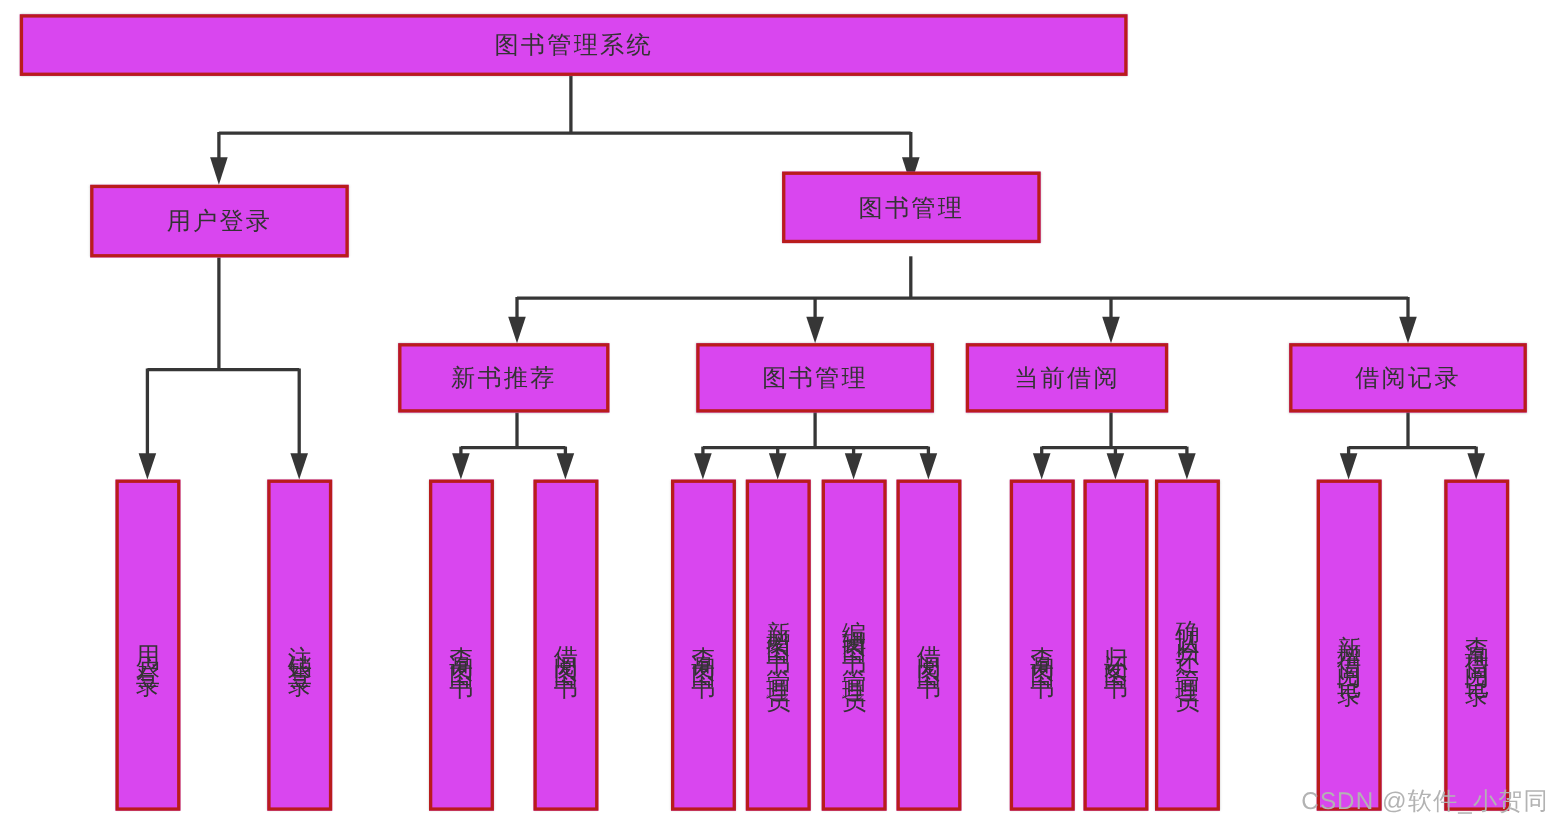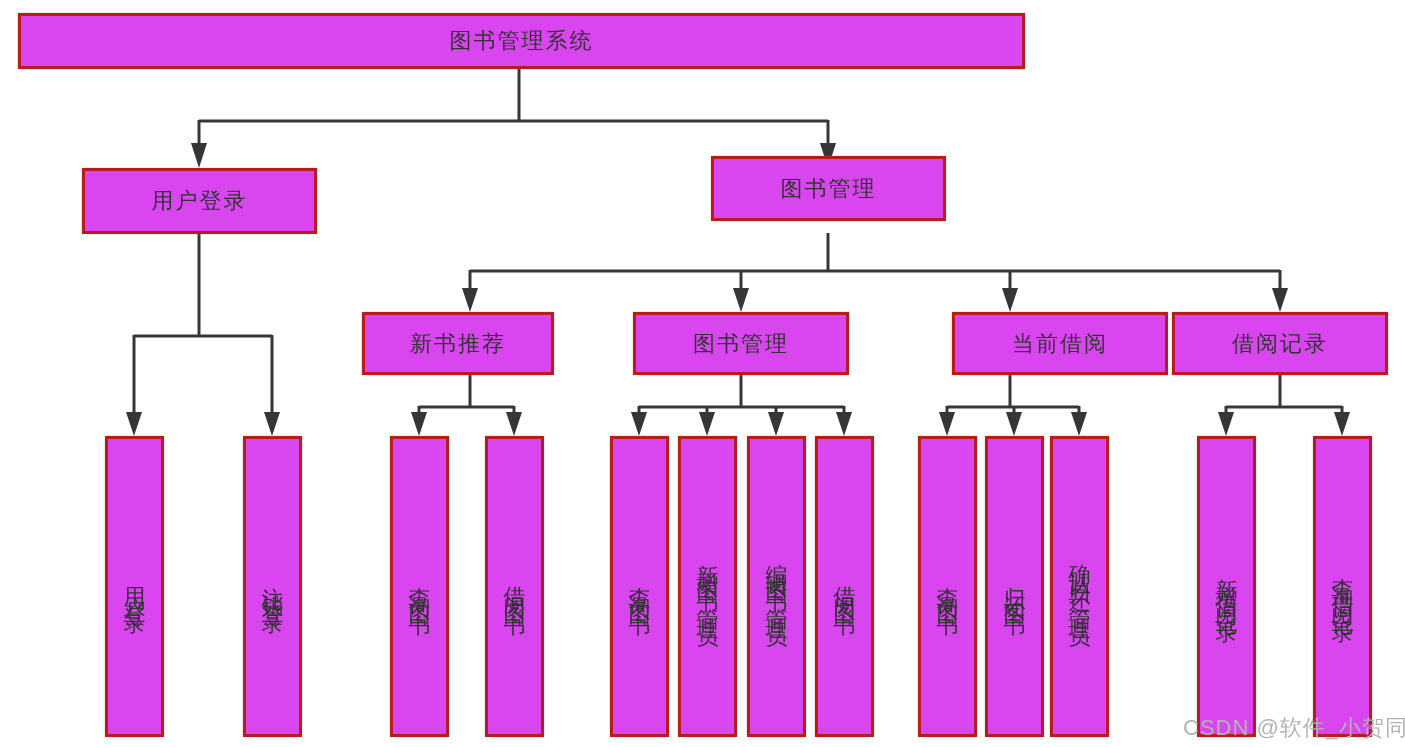--- a/index.html
+++ b/index.html
@@ -130,21 +130,21 @@
     </g>
   </svg>
 
   <div class="node h-node root-node" style="left:18px; top:13px; width:1007px; height:56px;">图书管理系统</div>
 
   <div class="node h-node" style="left:82px; top:168px; width:235px; height:66px;">用户登录</div>
   <div class="node h-node" style="left:711px; top:156px; width:235px; height:65px;">图书管理</div>
 
   <div class="node h-node" style="left:362px; top:312px; width:192px; height:63px;">新书推荐</div>
   <div class="node h-node" style="left:633px; top:312px; width:216px; height:63px;">图书管理</div>
-  <div class="node h-node" style="left:952px; top:312px; width:216px; height:63px;">当前借阅</div>
+  <div class="node h-node" style="left:878px; top:312px; width:184px; height:63px;">当前借阅</div>
   <div class="node h-node" style="left:1172px; top:312px; width:216px; height:63px;">借阅记录</div>
 
   <div class="node v-node" style="left:105px; top:436px; width:59px; height:301px;">用户登录</div>
   <div class="node v-node" style="left:243px; top:436px; width:59px; height:301px;">注销登录</div>
 
   <div class="node v-node" style="left:390px; top:436px; width:59px; height:301px;">查询图书</div>
   <div class="node v-node" style="left:485px; top:436px; width:59px; height:301px;">借阅图书</div>
 
   <div class="node v-node" style="left:610px; top:436px; width:59px; height:301px;">查询图书</div>
   <div class="node v-node" style="left:678px; top:436px; width:59px; height:301px;">新增图书（管理员）</div>

